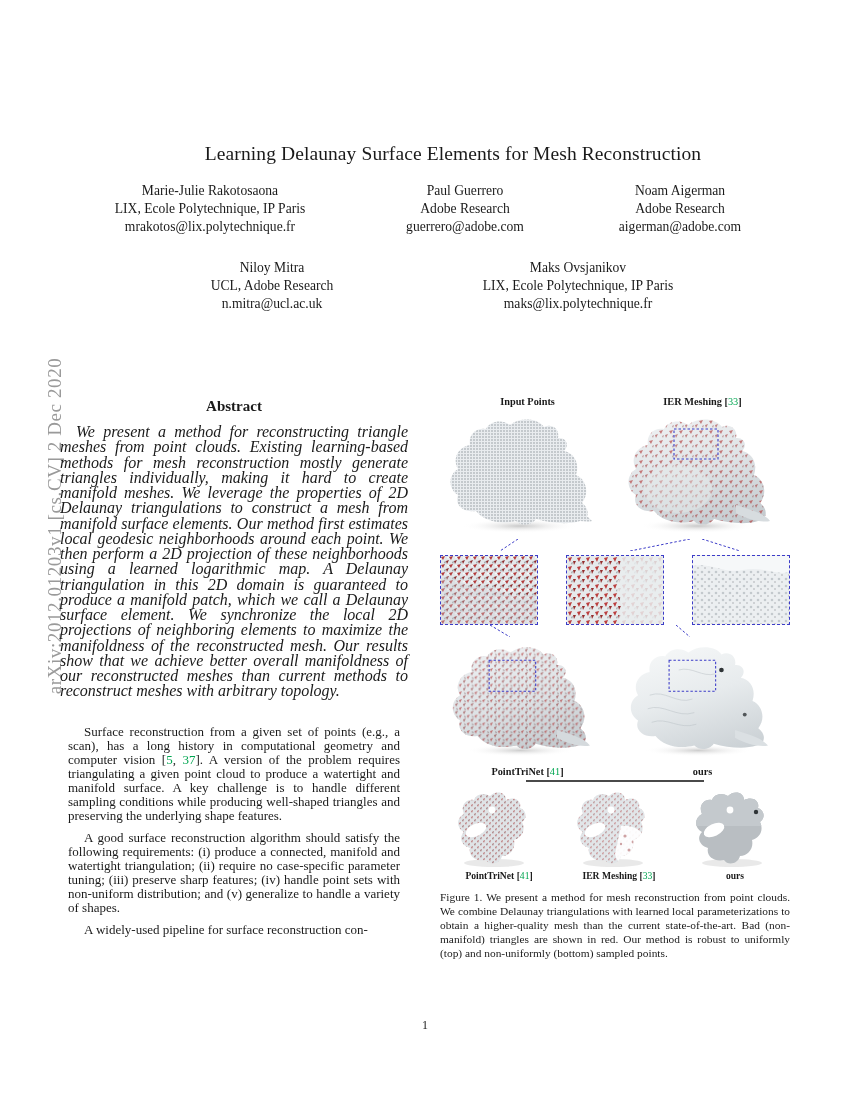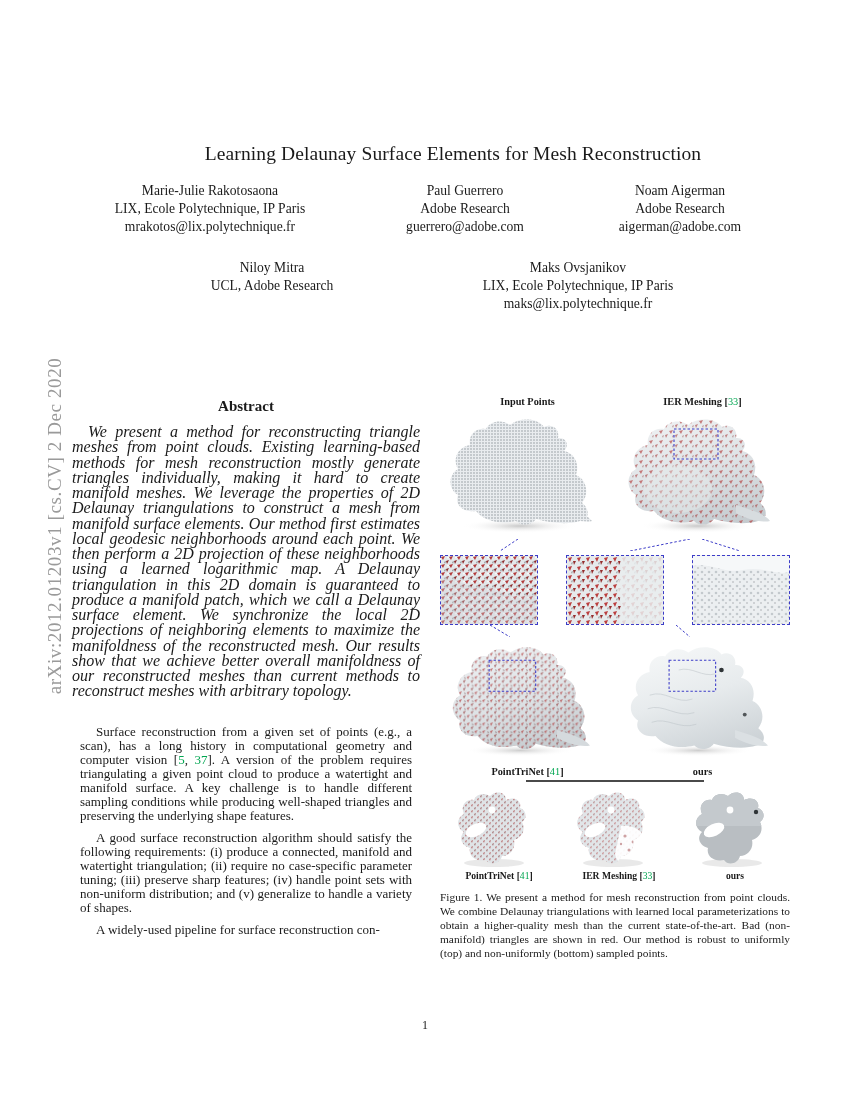--- a/index.html
+++ b/index.html
@@ -46,21 +46,21 @@
   }
   .row1 .author:nth-child(1){width:300px;}
   .row1 .author:nth-child(2){width:210px;}
   .row1 .author:nth-child(3){width:220px;}
   .row2 .author{width:250px;}
   .a-name{display:block;}
   .a-aff{display:block;}
   .a-mail{display:block;}
 
   
-  .col-left{position:absolute;left:72px;top:398px;width:348px;}
+  .col-left{position:absolute;left:60px;top:398px;width:348px;}
   .col-right{position:absolute;left:440px;top:396px;width:350px;}
 
   h2.section-head{
     font-size:15px;font-weight:bold;margin:0 0 9px 0;
     text-align:center;
   }
   h2.intro-head{
     font-size:14.6px;font-weight:bold;margin:0 0 6px 0;text-align:left;
   }
   .abstract-body{
@@ -151,20 +151,21 @@
       <div class="author">
         <span class="a-name">Noam Aigerman</span>
         <span class="a-aff">Adobe Research</span>
         <span class="a-mail">aigerman@adobe.com</span>
       </div>
     </div>
     <div class="author-row row2">
       <div class="author">
         <span class="a-name">Niloy Mitra</span>
         <span class="a-aff">UCL, Adobe Research</span>
+        <span class="a-mail">n.mitra@ucl.ac.uk</span>
       </div>
       <div class="author">
         <span class="a-name">Maks Ovsjanikov</span>
         <span class="a-aff">LIX, Ecole Polytechnique, IP Paris</span>
         <span class="a-mail">maks@lix.polytechnique.fr</span>
       </div>
     </div>
   </div>
 
   <div class="col-left">

